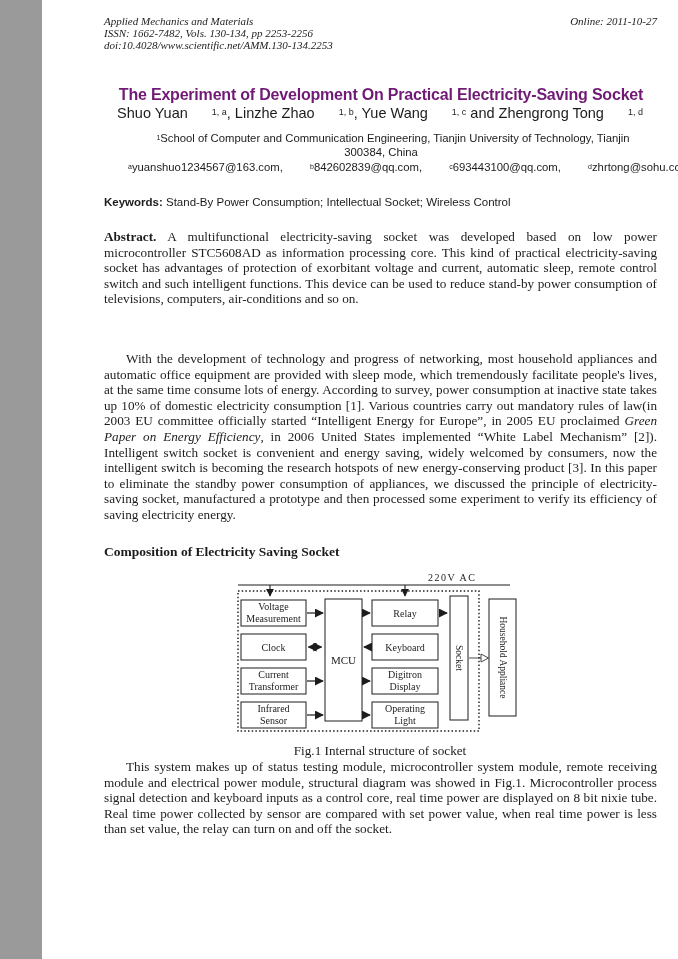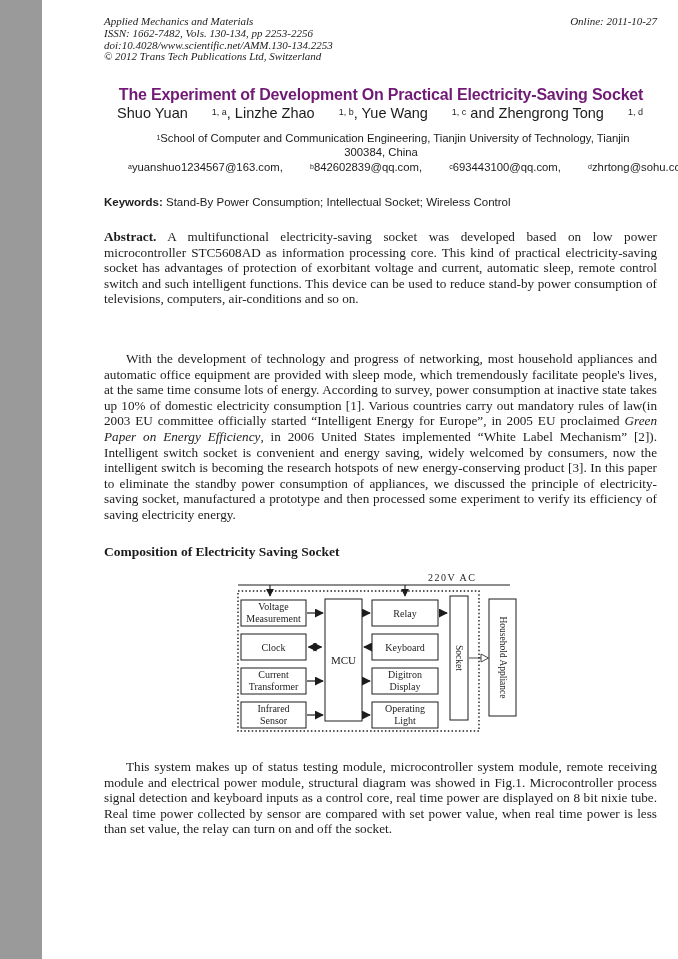--- a/index.html
+++ b/index.html
@@ -87,21 +87,20 @@
 </style>
 </head>
 <body>
 
 <div class="page">
 
   <div class="abs hdr-left">
     <div>Applied Mechanics and Materials</div>
     <div>ISSN: 1662-7482, Vols. 130-134, pp 2253-2256</div>
     <div>doi:10.4028/www.scientific.net/AMM.130-134.2253</div>
-    <div>© 2012 Trans Tech Publications Ltd, Switzerland</div>
   </div>
   <div class="abs hdr-right">Online: 2011-10-27</div>
 
   <div class="abs title">The Experiment of Development On Practical Electricity-Saving Socket</div>
 
   <div class="abs authors"><span>Shuo Yuan</span><sup>1, a</sup><span>, </span><span>Linzhe Zhao</span><sup>1, b</sup><span>, </span><span>Yue Wang</span><sup>1, c</sup><span> and </span><span>Zhengrong Tong</span><sup>1, d</sup></div>
 
   <div class="abs affil"><sup>1</sup><span>School of Computer and Communication Engineering, Tianjin University of Technology, Tianjin 300384, China</span></div>
 
   <div class="abs emails"><sup>a</sup><span>yuanshuo1234567@163.com</span><span>, </span><sup>b</sup><span>842602839@qq.com</span><span>, </span><sup>c</sup><span>693443100@qq.com</span><span>, </span><sup>d</sup><span>zhrtong@sohu.com</span></div>
@@ -172,16 +171,17 @@
     <line x1="77" y1="145" x2="93" y2="145" stroke="#1c1c1c" stroke-width="1.2" marker-end="url(#ah)"></line>
     <line x1="133" y1="43" x2="140" y2="43" stroke="#1c1c1c" stroke-width="1.2" marker-end="url(#ah)"></line>
     <line x1="141" y1="77" x2="134" y2="77" stroke="#1c1c1c" stroke-width="1.2" marker-end="url(#ah)"></line>
     <line x1="133" y1="111" x2="140" y2="111" stroke="#1c1c1c" stroke-width="1.2" marker-end="url(#ah)"></line>
     <line x1="133" y1="145" x2="140" y2="145" stroke="#1c1c1c" stroke-width="1.2" marker-end="url(#ah)"></line>
     <line x1="209" y1="43" x2="217" y2="43" stroke="#1c1c1c" stroke-width="1.2" marker-end="url(#ah)"></line>
     <line x1="239" y1="88" x2="251" y2="88" stroke="#1c1c1c" stroke-width="0.8"></line>
     <polygon points="251,84 258.5,88 251,92" fill="#ffffff" stroke="#1c1c1c" stroke-width="0.8"></polygon>
   </svg>
 
+  <div class="abs figcaption">Fig.1 Internal structure of socket</div>
 
   <div class="abs bodytxt p-final">This system makes up of status testing module, microcontroller system module, remote receiving module and electrical power module, structural diagram was showed in Fig.1. Microcontroller process signal detection and keyboard inputs as a control core, real time power are displayed on 8 bit nixie tube. Real time power collected by sensor are compared with set power value, when real time power is less than set value, the relay can turn on and off the socket.</div>
 
 </div>
 
 </body></html>

